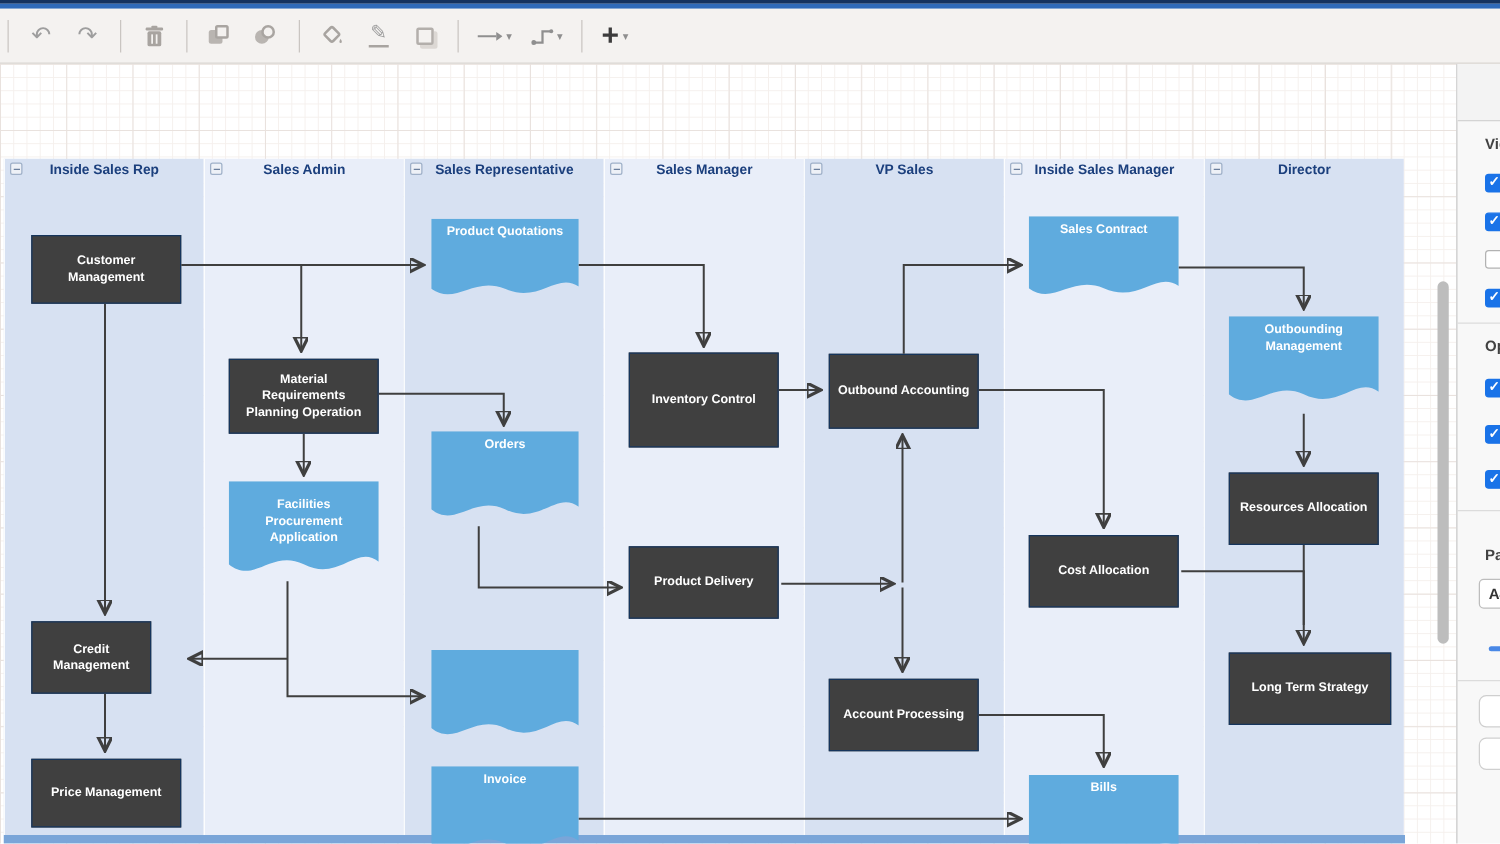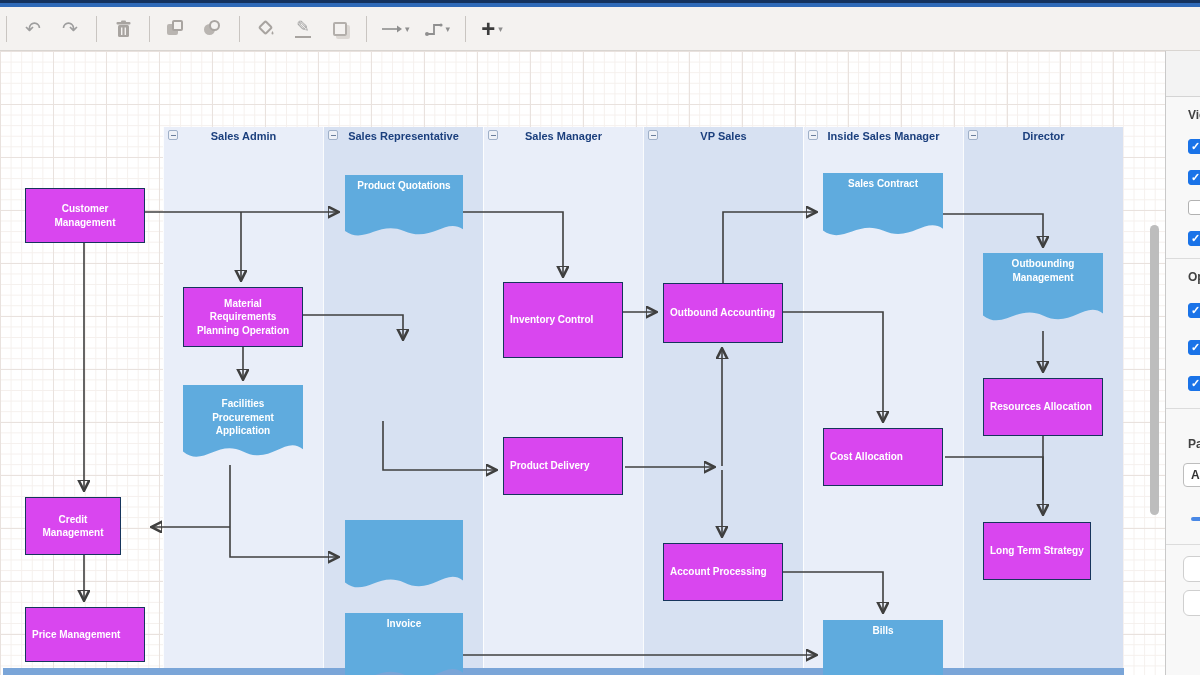--- a/index.html
+++ b/index.html
@@ -40,22 +40,22 @@
   .lane.odd { background:#d7e1f2; }
   .lane.even { background:#e9eef9; }
   .lane-title { position:absolute; top:3px; left:0; width:100%; text-align:center; font-size:11px; font-weight:bold; color:#1b3f7d; }
   .collapse { position:absolute; left:4px; top:3px; width:10px; height:10px; background:#eef1f7; border:1px solid #9fb0c8; border-radius:2px; }
   .collapse::after { content:""; position:absolute; left:2px; top:4px; width:5px; height:1px; background:#6b7f9d; }
 
   .pool-bottom { position:absolute; left:3px; top:668px; width:1121px; height:7px; background:#7aa5d8; z-index:4; }
 
   
   .shape { position:absolute; z-index:5; }
-  .process { background:#d946ef; border:1px solid #16355c; color:#fff; font-size:10px; font-weight:bold; text-align:center;
-             display:flex; align-items:center; padding:2px 6px; line-height:1.35; }
+  .process { background:#404040; border:1px solid #16355c; color:#fff; font-size:10px; font-weight:bold; text-align:center;
+             display:flex; align-items:center; justify-content:center; padding:2px 6px; line-height:1.35; }
   .docshape { color:#fff; font-size:10px; font-weight:bold; text-align:center; }
   .docshape svg { position:absolute; left:0; top:0; width:100%; height:100%; }
   .doclabel { position:relative; padding:4px 8px 0 8px; line-height:1.35; z-index:1; }
 
   
   .edges { position:absolute; left:0; top:0; width:1200px; height:675px; z-index:6; pointer-events:none; }
   .edges path { fill:none; stroke:#3f3f3f; stroke-width:1.6; }
 
   
   .vscroll { position:absolute; left:1150px; top:225px; width:9px; height:290px; background:#bdbdbd; border-radius:5px; z-index:8; }
@@ -148,20 +148,24 @@
     </div>
     <div class="tsep"></div>
     <div class="tbtn">
       <span class="plus-glyph">+</span>
       <span class="caret">▾</span>
     </div>
   </div>
 
   <div class="canvas"></div>
 
+  <div class="lane odd" style="left:3px;">
+    <span class="collapse"></span>
+    <div class="lane-title">Inside Sales Rep</div>
+  </div>
   <div class="lane even" style="left:163px;">
     <span class="collapse"></span>
     <div class="lane-title">Sales Admin</div>
   </div>
   <div class="lane odd" style="left:323px;">
     <span class="collapse"></span>
     <div class="lane-title">Sales Representative</div>
   </div>
   <div class="lane even" style="left:483px;">
     <span class="collapse"></span>
@@ -205,35 +209,41 @@
     </div>
   <div class="shape process" style="left:663px; top:543px; width:120px; height:58px;">
       <span>Account Processing</span>
     </div>
   <div class="shape process" style="left:823px; top:428px; width:120px; height:58px;">
       <span>Cost Allocation</span>
     </div>
   <div class="shape process" style="left:983px; top:378px; width:120px; height:58px;">
       <span>Resources Allocation</span>
     </div>
-  <div class="shape process" style="left:983px; top:522px; width:108px; height:58px;">
+  <div class="shape process" style="left:983px; top:522px; width:130px; height:58px;">
       <span>Long Term Strategy</span>
     </div>
 
   <div class="shape docshape" style="left:345px; top:175px; width:118px; height:70px;">
     <svg viewBox="0 0 120 80" preserveAspectRatio="none">
         <path d="M0 0 H120 V62 C102 48 88 78 60 64 C34 52 20 80 0 64 Z" fill="#5fabde"></path>
       </svg>
     <div class="doclabel">Product Quotations</div>
   </div>
   <div class="shape docshape" style="left:183px; top:385px; width:120px; height:83px;">
     <svg viewBox="0 0 120 80" preserveAspectRatio="none">
         <path d="M0 0 H120 V62 C102 48 88 78 60 64 C34 52 20 80 0 64 Z" fill="#5fabde"></path>
       </svg>
     <div class="doclabel" style="padding-top:12px;">Facilities Procurement Application</div>
+  </div>
+  <div class="shape docshape" style="left:345px; top:345px; width:118px; height:78px;">
+    <svg viewBox="0 0 120 80" preserveAspectRatio="none">
+        <path d="M0 0 H120 V62 C102 48 88 78 60 64 C34 52 20 80 0 64 Z" fill="#5fabde"></path>
+      </svg>
+    <div class="doclabel">Orders</div>
   </div>
   <div class="shape docshape" style="left:345px; top:520px; width:118px; height:78px;">
     <svg viewBox="0 0 120 80" preserveAspectRatio="none">
         <path d="M0 0 H120 V62 C102 48 88 78 60 64 C34 52 20 80 0 64 Z" fill="#5fabde"></path>
       </svg>
   </div>
   <div class="shape docshape" style="left:345px; top:613px; width:118px; height:77px;">
     <svg viewBox="0 0 120 80" preserveAspectRatio="none">
         <path d="M0 0 H120 V62 C102 48 88 78 60 64 C34 52 20 80 0 64 Z" fill="#5fabde"></path>
       </svg>

